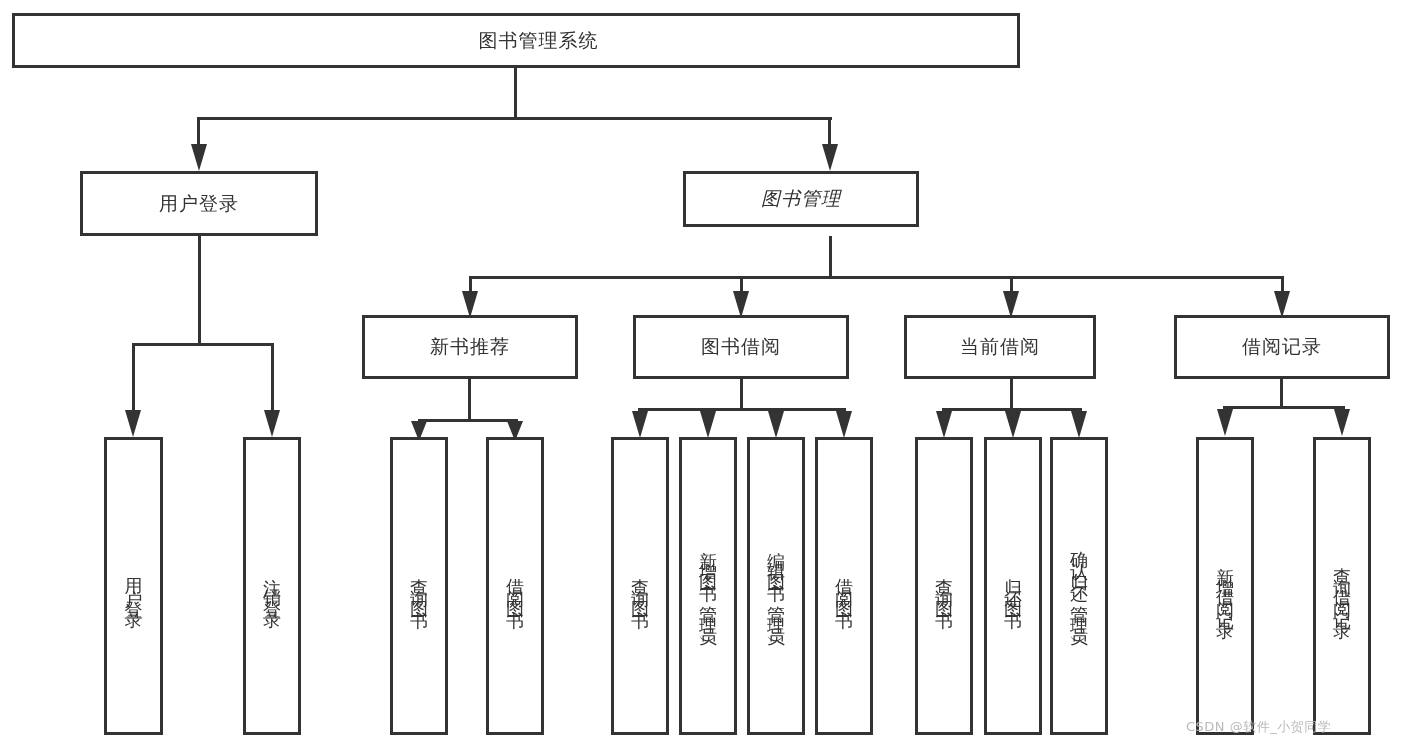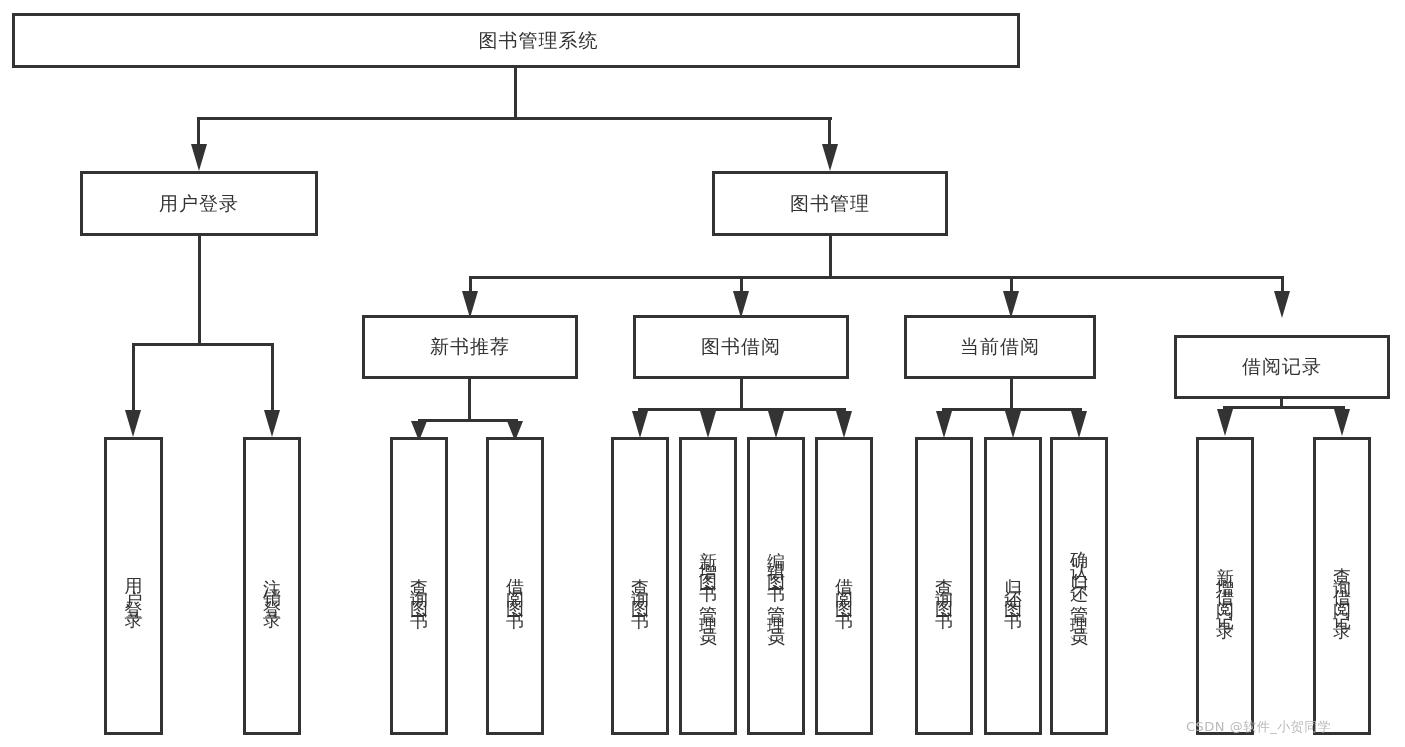--- a/index.html
+++ b/index.html
@@ -78,21 +78,21 @@
   <div class="box h-box" style="left:12px; top:13px; width:1008px; height:55px;padding-left:45px;">图书管理系统</div>
 
   <div class="vline" style="left:514px; top:68px; height:52px;"></div>
   <div class="hline" style="left:197px; top:117px; width:635px;"></div>
   <div class="vline" style="left:197px; top:119px; height:30px;"></div>
   <div class="vline" style="left:828px; top:119px; height:30px;"></div>
   <div class="arr" style="left:191px; top:144px; border-top:27px solid #333333;"></div>
   <div class="arr" style="left:822px; top:144px; border-top:27px solid #333333;"></div>
 
   <div class="box h-box" style="left:80px; top:171px; width:238px; height:65px;">用户登录</div>
-  <div class="box h-box" style="left:712px; top:171px; width:236px; height:65px;">图书管理</div>
+  <div class="box h-box" style="left:683px; top:171px; width:236px; height:56px;font-style:italic;">图书管理</div>
 
   <div class="vline" style="left:198px; top:236px; height:110px;"></div>
   <div class="hline" style="left:132px; top:343px; width:142px;"></div>
   <div class="vline" style="left:132px; top:343px; height:70px;"></div>
   <div class="vline" style="left:271px; top:343px; height:70px;"></div>
   <div class="arr" style="left:125px; top:410px; border-top:27px solid #333333;"></div>
   <div class="arr" style="left:264px; top:410px; border-top:27px solid #333333;"></div>
 
   <div class="vline" style="left:829px; top:236px; height:43px;"></div>
   <div class="hline" style="left:469px; top:276px; width:815px;"></div>
@@ -101,21 +101,21 @@
   <div class="vline" style="left:1010px; top:278px; height:15px;"></div>
   <div class="vline" style="left:1281px; top:278px; height:15px;"></div>
   <div class="arr" style="left:462px; top:291px; border-top:27px solid #333333;"></div>
   <div class="arr" style="left:733px; top:291px; border-top:27px solid #333333;"></div>
   <div class="arr" style="left:1003px; top:291px; border-top:27px solid #333333;"></div>
   <div class="arr" style="left:1274px; top:291px; border-top:27px solid #333333;"></div>
 
   <div class="box h-box" style="left:633px; top:315px; width:216px; height:64px;">图书借阅</div>
   <div class="box h-box" style="left:362px; top:315px; width:216px; height:64px;">新书推荐</div>
   <div class="box h-box" style="left:904px; top:315px; width:192px; height:64px;">当前借阅</div>
-  <div class="box h-box" style="left:1174px; top:315px; width:216px; height:64px;margin-top:20px;">借阅记录</div>
+  <div class="box h-box" style="left:1174px; top:315px; width:216px; height:64px;">借阅记录</div>
 
   <div class="vline" style="left:468px; top:379px; height:43px;"></div>
   <div class="hline" style="left:418px; top:419px; width:100px;"></div>
   <div class="arr" style="left:411px; top:421px; border-top:20px solid #333333;"></div>
   <div class="arr" style="left:507px; top:421px; border-top:20px solid #333333;"></div>
 
   <div class="vline" style="left:740px; top:379px; height:32px;"></div>
   <div class="hline" style="left:638px; top:408px; width:208px;"></div>
   <div class="arr" style="left:632px; top:411px; border-top:27px solid #333333;"></div>
   <div class="arr" style="left:700px; top:411px; border-top:27px solid #333333;"></div>

